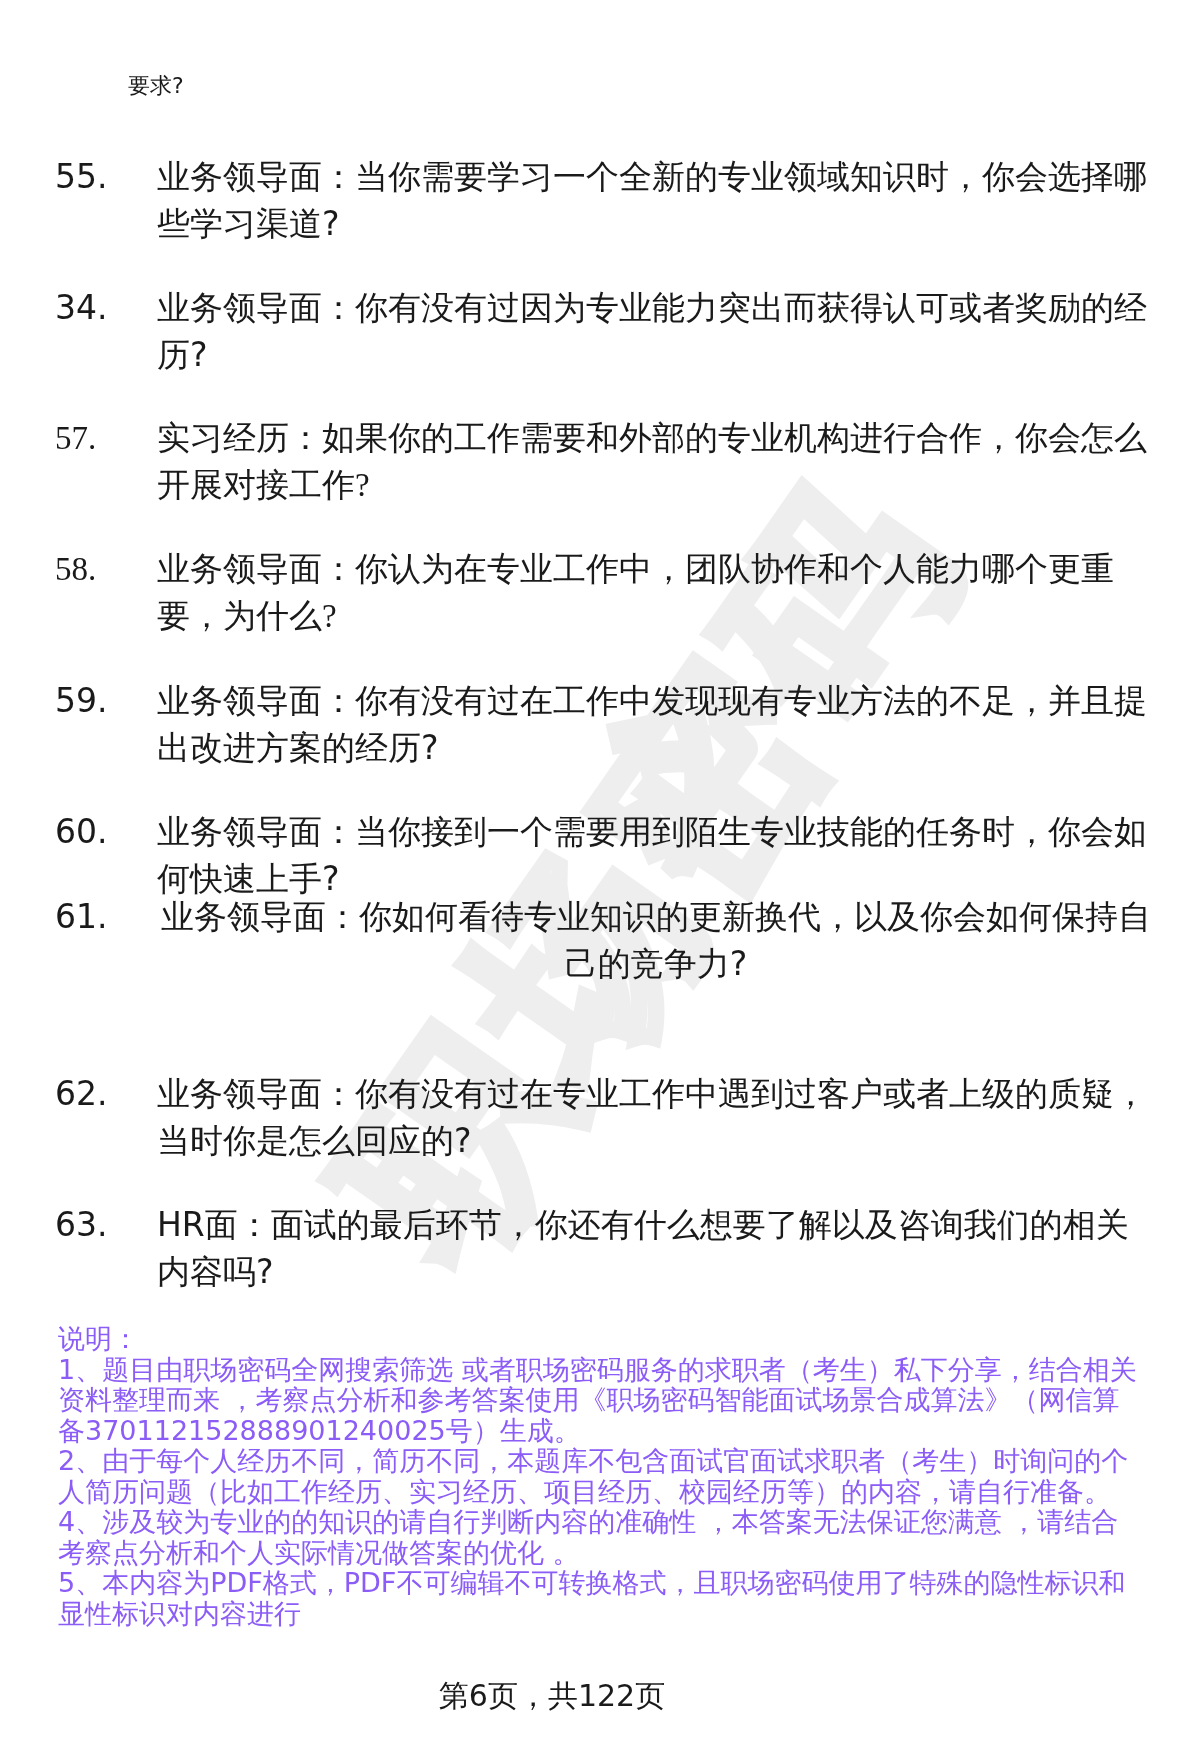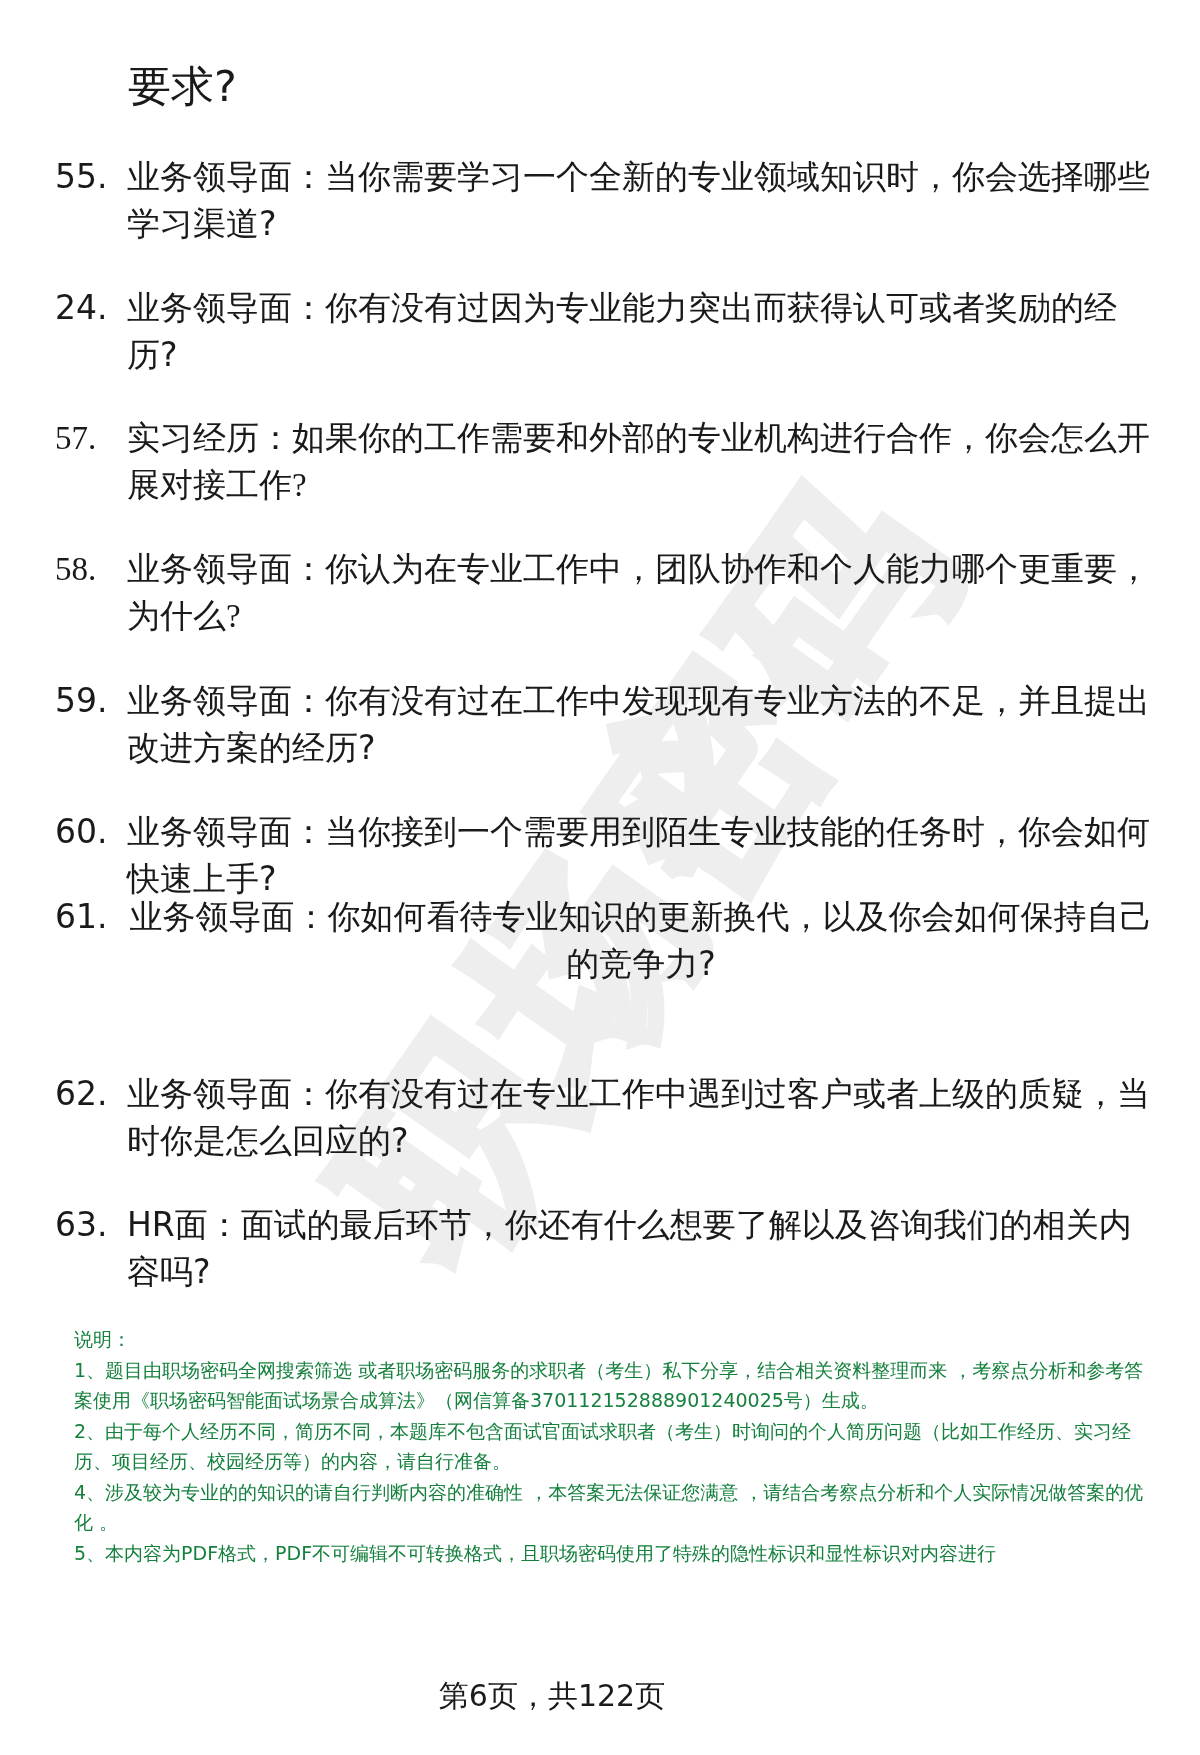--- a/index.html
+++ b/index.html
@@ -12,30 +12,30 @@
     pointer-events: none; z-index: 0;
   }
   .watermark span {
     position: absolute; left: 50%; top: 50%;
     transform: translate(-50%, -50%) rotate(-55deg);
     font-size: 210px; font-weight: bold; color: transparent;
     -webkit-text-stroke: 10px #eeeeee; white-space: nowrap; letter-spacing: 10px;
   }
   .content { position: absolute; left: 0; top: 0; width: 1200px; z-index: 1; }
   .cont-line {
-    position: absolute; left: 128px; top: 64px; font-size: 43px; line-height: 44px; text-align: center;
+    position: absolute; left: 128px; top: 64px; font-size: 22px; line-height: 44px; text-align: center;
   }
   .q {
     position: absolute; left: 55px; width: 1100px; font-size: 33px; line-height: 47px;
   }
   .q .num { position: absolute; left: 0; top: 0; }
-  .q .txt { margin-left: 72px; display: block; }
+  .q .txt { margin-left: 102px; display: block; }
   .notes {
-    position: absolute; left: 74px; top: 1324px; width: 1080px;
-    font-size: 19px; line-height: 30.5px; color: #15803d;
+    position: absolute; left: 58px; top: 1324px; width: 1080px;
+    font-size: 27px; line-height: 30.5px; color: #8b5cf6;
   }
   .notes p { margin: 0; }
   .footer {
     position: absolute; left: 0; top: 1676px; width: 1104px; text-align: center;
     font-size: 30px; line-height: 40px;
   }
 </style>
 </head>
 <body>
 
@@ -44,21 +44,21 @@
 </div>
 
 <div class="content">
   <div class="cont-line">要求?</div>
 
   <div class="q" style="top:153px;">
     <span class="num">55.</span>
     <span class="txt">业务领导面：当你需要学习一个全新的专业领域知识时，你会选择哪些学习渠道?</span>
   </div>
   <div class="q" style="top:284px;">
-    <span class="num">24.</span>
+    <span class="num">34.</span>
     <span class="txt">业务领导面：你有没有过因为专业能力突出而获得认可或者奖励的经历?</span>
   </div>
   <div class="q" style="top:415px;font-family:Liberation Serif, serif;">
     <span class="num">57.</span>
     <span class="txt">实习经历：如果你的工作需要和外部的专业机构进行合作，你会怎么开展对接工作?</span>
   </div>
   <div class="q" style="top:546px;font-family:Liberation Serif, serif;">
     <span class="num">58.</span>
     <span class="txt">业务领导面：你认为在专业工作中，团队协作和个人能力哪个更重要，为什么?</span>
   </div>

